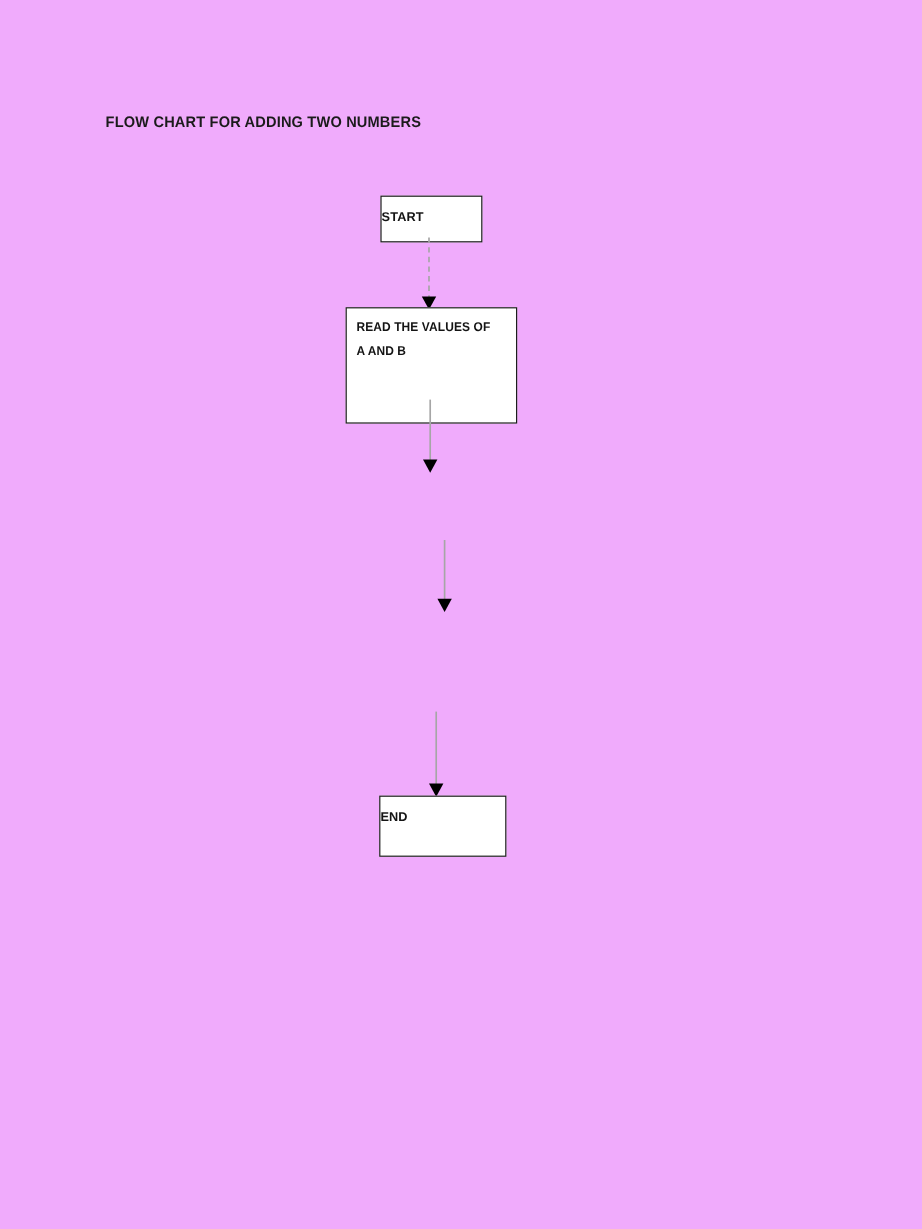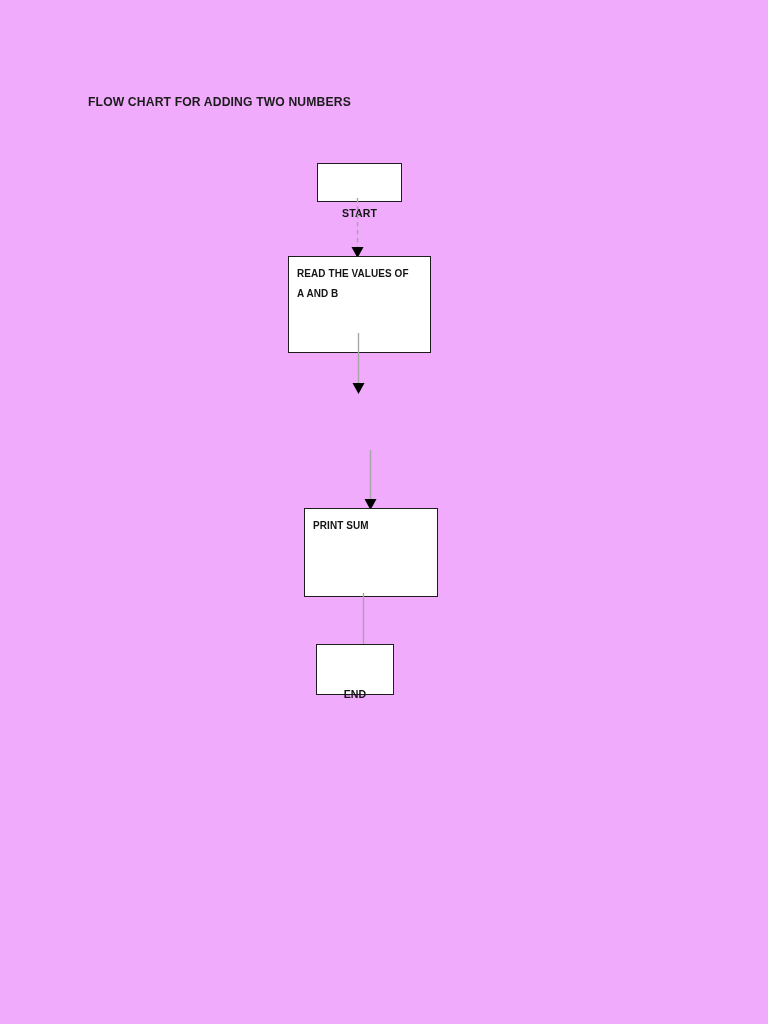--- a/index.html
+++ b/index.html
@@ -50,36 +50,35 @@
     letter-spacing: 0.1px;
     white-space: pre-line;
     transform: scaleX(0.94);
     transform-origin: left top;
   }
   
   .node.center .node-text {
     left: 0;
     right: 0;
     top: 7px;
-    text-align: center;
+    text-align: left;
     transform: none;
-    margin-top: 32px;
   }
   
   .node.left .node-text {
     left: 8px;
     top: 6px;
     text-align: left;
   }
 
   #node-start   { left: 317px; top: 163px; width: 85px;  height: 39px; }
   #node-read    { left: 288px; top: 256px; width: 143px; height: 97px; }
   #node-calc    { left: 304px; top: 392px; width: 115px; height: 62px; }
   #node-print   { left: 304px; top: 508px; width: 134px; height: 89px; }
-  #node-end     { left: 316px; top: 644px; width: 78px;  height: 51px; }
+  #node-end     { left: 316px; top: 663px; width: 106px;  height: 51px; }
 
   
   .connector {
     position: absolute;
     overflow: visible;
   }
   .connector svg { display: block; overflow: visible; }
 
   #conn-1 { left: 340px; top: 198px; }
   #conn-2 { left: 341px; top: 333px; }
@@ -117,23 +116,20 @@
   </div>
 
 
   <div class="connector" id="conn-3">
     <svg width="36" height="64" viewBox="0 0 36 64" xmlns="http://www.w3.org/2000/svg">
       <line x1="17.5" y1="0" x2="17.5" y2="51" stroke="#a6a6a6" stroke-width="1.4"></line>
       <polygon points="11.5,49 23.5,49 17.5,60" fill="#000000"></polygon>
     </svg>
   </div>
 
-  <div class="node left" id="node-print">
-    <div class="node-text">PRINT SUM</div>
-  </div>
 
   <div class="connector" id="conn-4">
     <svg width="36" height="76" viewBox="0 0 36 76" xmlns="http://www.w3.org/2000/svg">
       <line x1="17.5" y1="0" x2="17.5" y2="62" stroke="#a6a6a6" stroke-width="1.4"></line>
       <polygon points="11.5,60 23.5,60 17.5,71" fill="#000000"></polygon>
     </svg>
   </div>
 
   <div class="node center" id="node-end">
     <div class="node-text">END</div>

